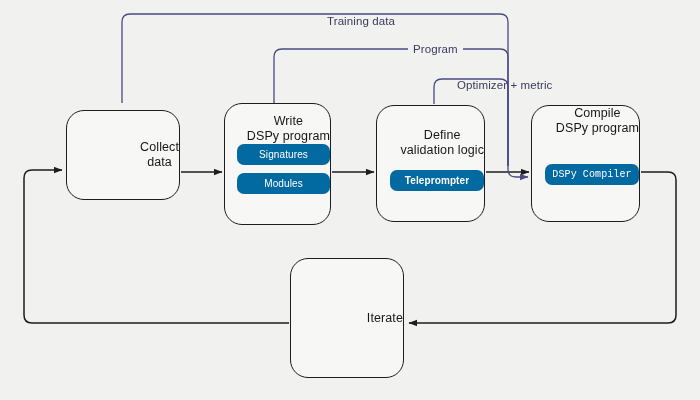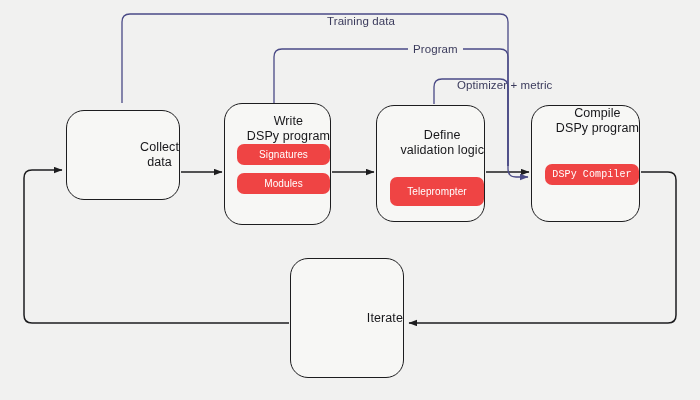--- a/index.html
+++ b/index.html
@@ -34,21 +34,21 @@
   }
   .node-title {
     color: #17171a;
     font-size: 12.5px;
     line-height: 15px;
     text-align: center;
     white-space: pre-line;
     letter-spacing: 0.1px;
   }
   .chip {
-    background: #ef4444;
+    background: #0369a1;
     color: #ffffff;
     font-size: 10px;
     border-radius: 7px;
     display: flex;
     align-items: center;
     justify-content: center;
     letter-spacing: 0.1px;
     box-sizing: border-box;
   }
   
@@ -60,21 +60,21 @@
     left: 224px; top: 103px; width: 107px; height: 122px;
     padding-top: 10px;
   }
   #node-write .chip { width: 93px; height: 21px; }
   #node-write .chip:first-of-type { margin-top: 10px; }
   #node-write .chip + .chip { margin-top: 8px; }
   #node-define {
     left: 376px; top: 105px; width: 109px; height: 117px;
     padding-top: 22px;
   }
-  #node-define .chip { width: 94px; height: 29px; margin-top: 19px; }
+  #node-define .chip { width: 94px; height: 21px; margin-top: 12px; font-weight: bold; }
   #node-compile {
     left: 531px; top: 105px; width: 109px; height: 117px;
   }
   #node-compile .chip { width: 94px; height: 21px; margin-top: 28px; font-family: Liberation Mono, monospace; }
   #node-iterate {
     left: 290px; top: 258px; width: 114px; height: 120px;
     justify-content: center;
   }
   .wire-label {
     position: absolute;

